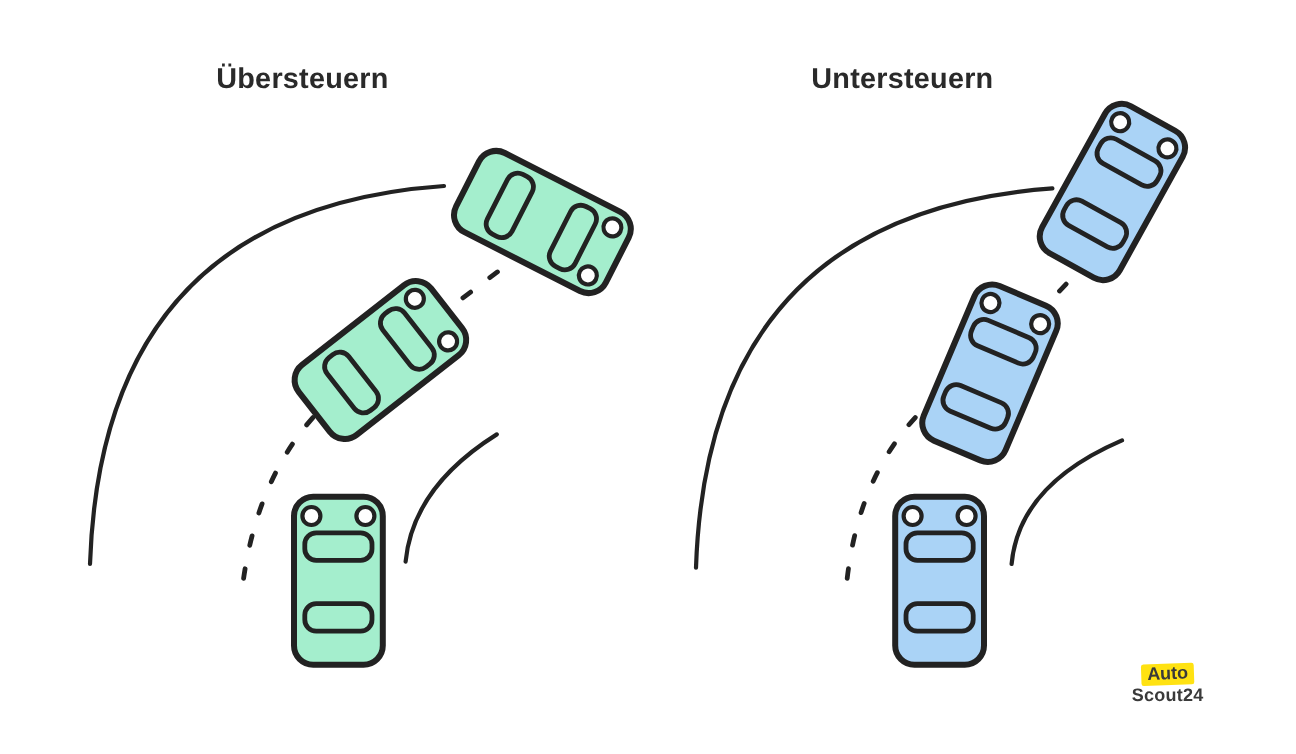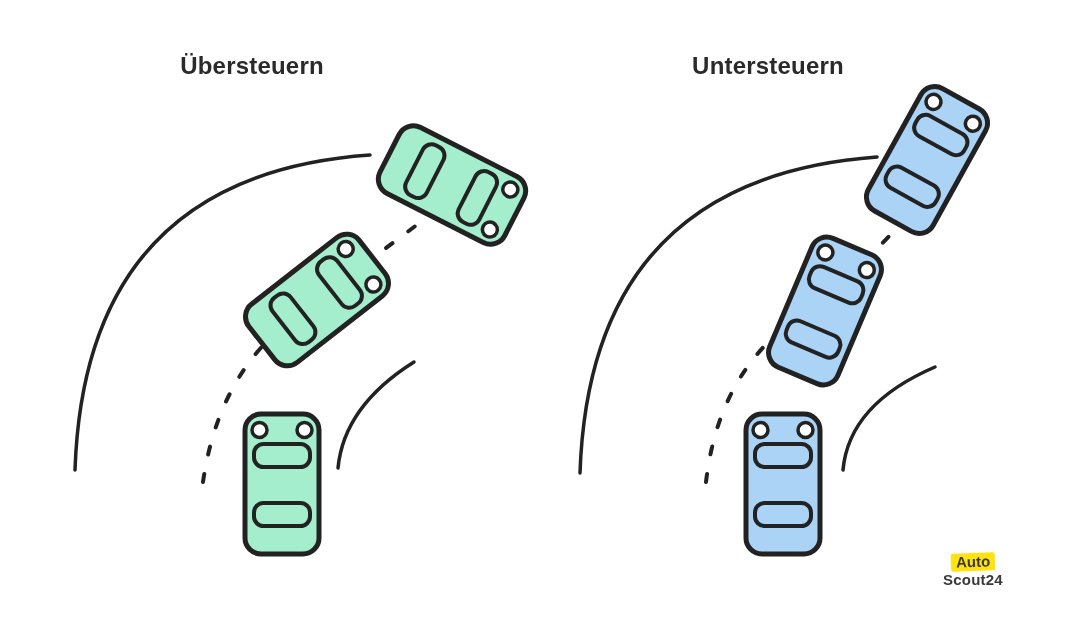--- a/index.html
+++ b/index.html
@@ -22,21 +22,21 @@
     top: 53px;
     transform: translateX(-50%);
     font-size: 24px;
     line-height: 26px;
     font-weight: 700;
     letter-spacing: 0.2px;
     color: var(--title-text, #2a2a2a);
     white-space: nowrap;
   }
   .panel-title.left  { left: 252px; }
-  .panel-title.right { left: 768px; }
+  .panel-title.right { left: 752px; }
 
   .arc {
     fill: none;
     stroke: var(--outline, #222222);
     stroke-width: 3.5;
     stroke-linecap: round;
   }
   .drift-path {
     fill: none;
     stroke: var(--outline, #222222);

